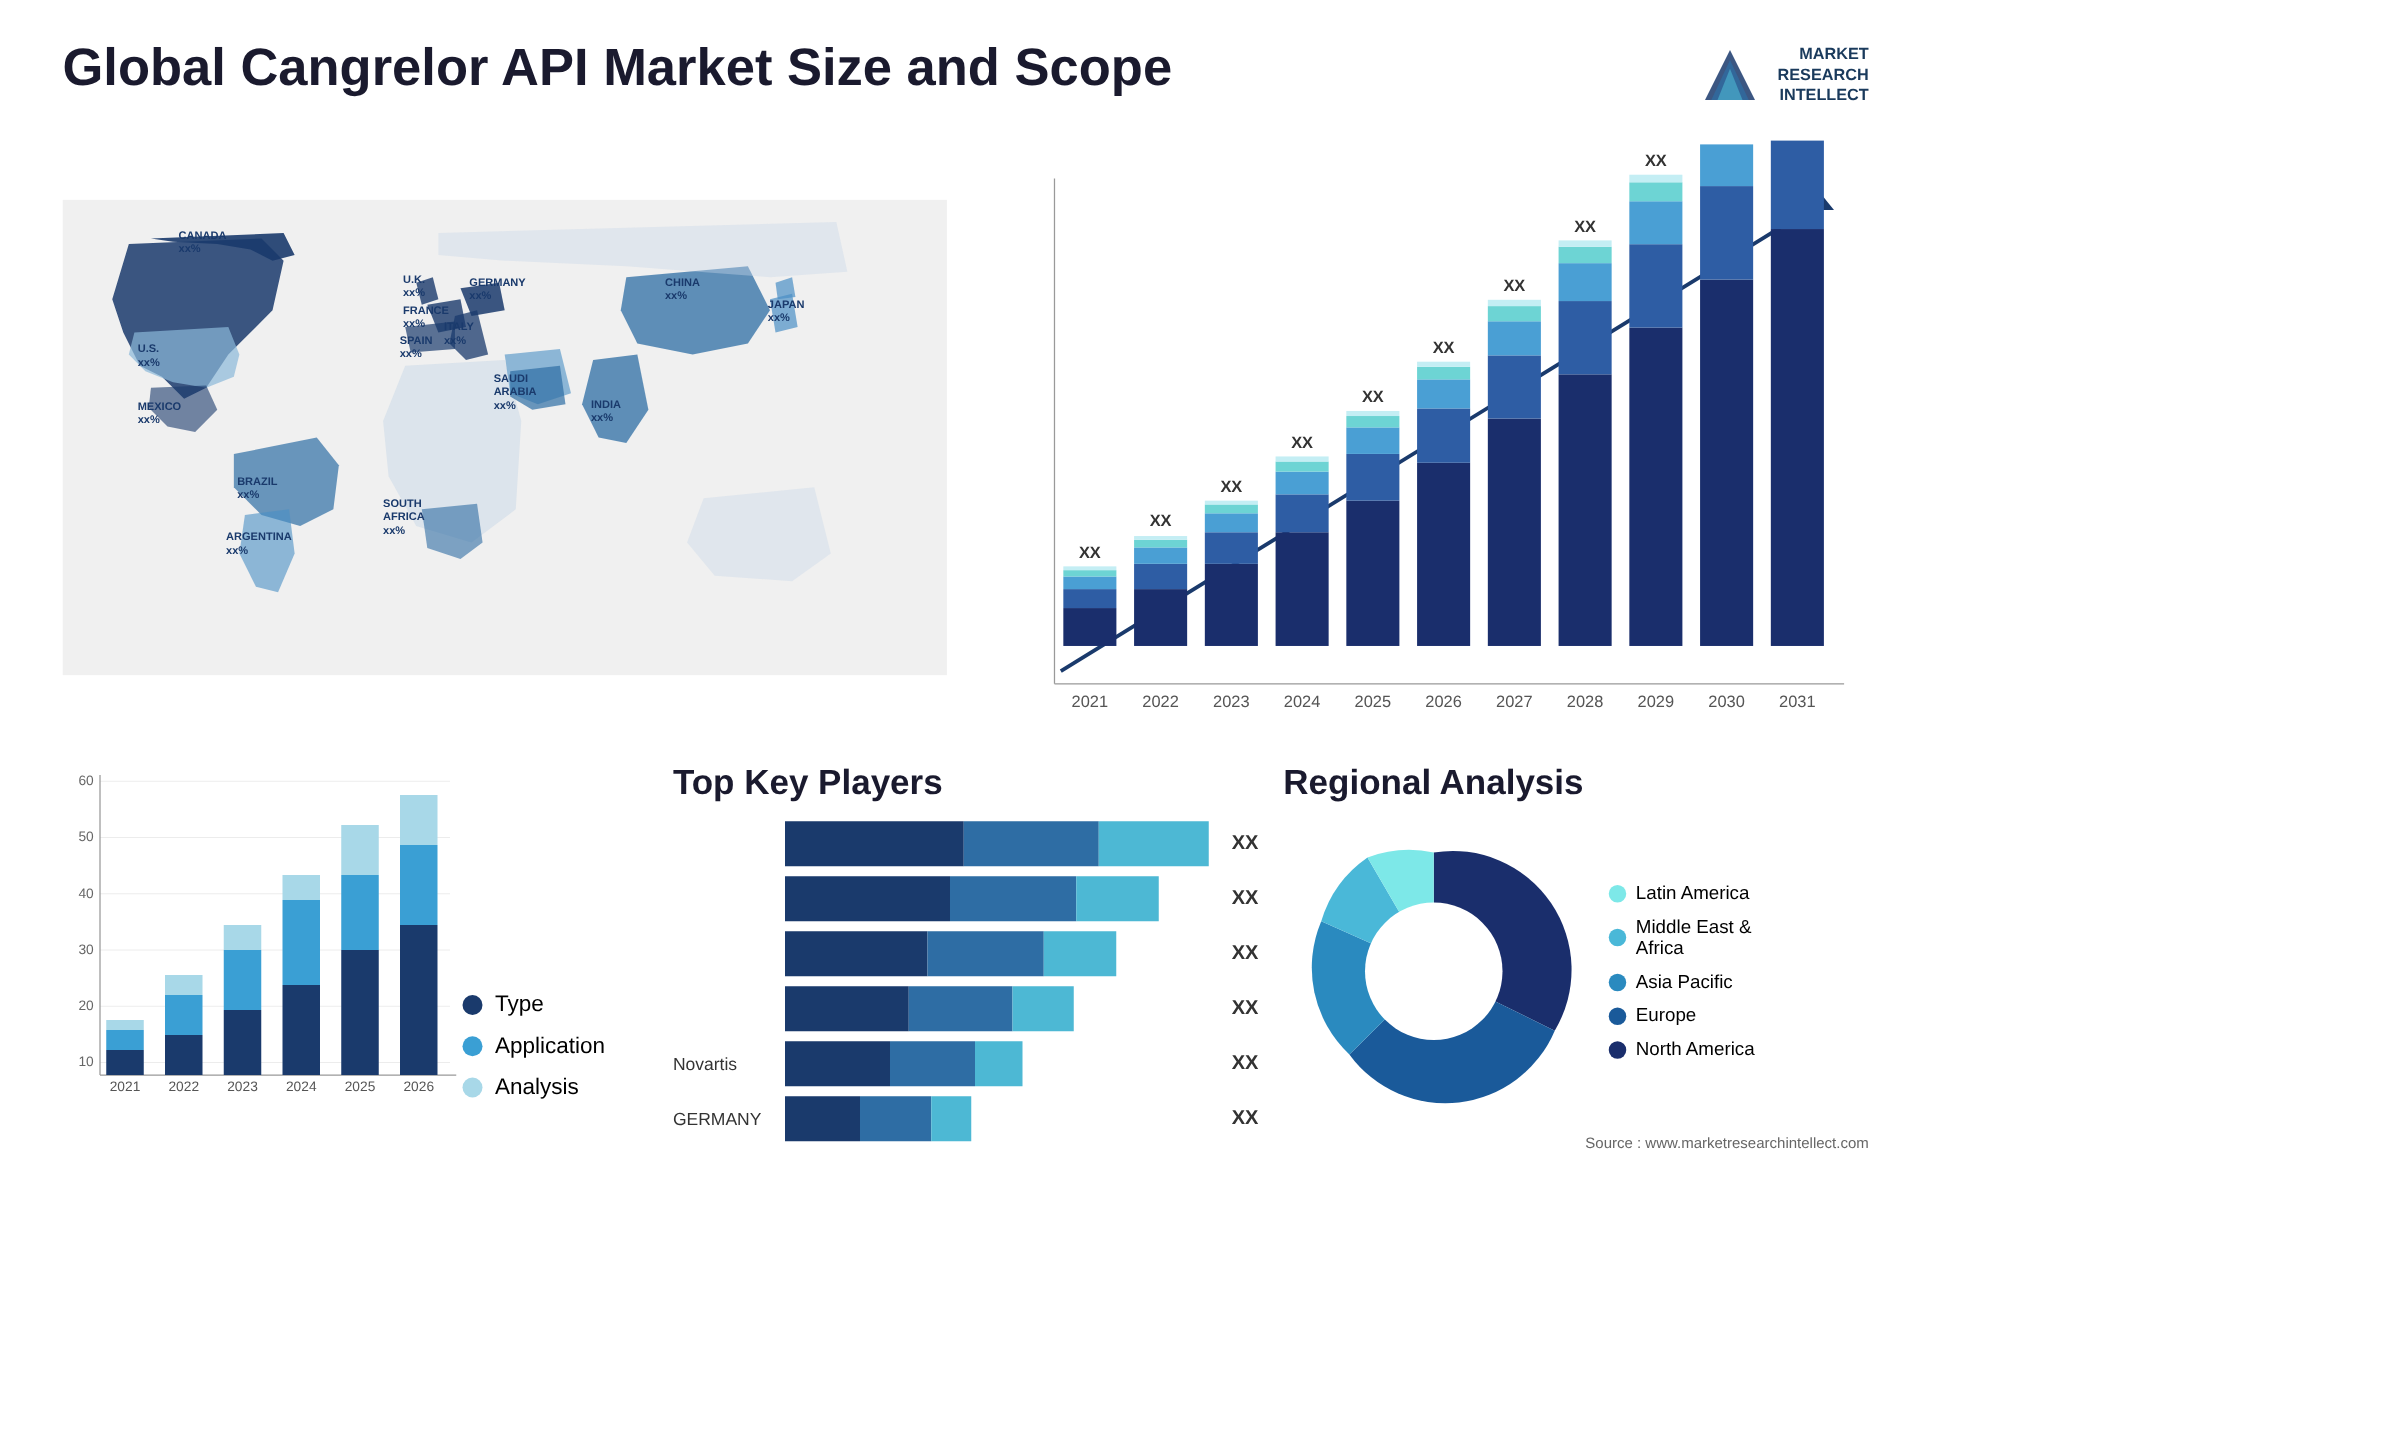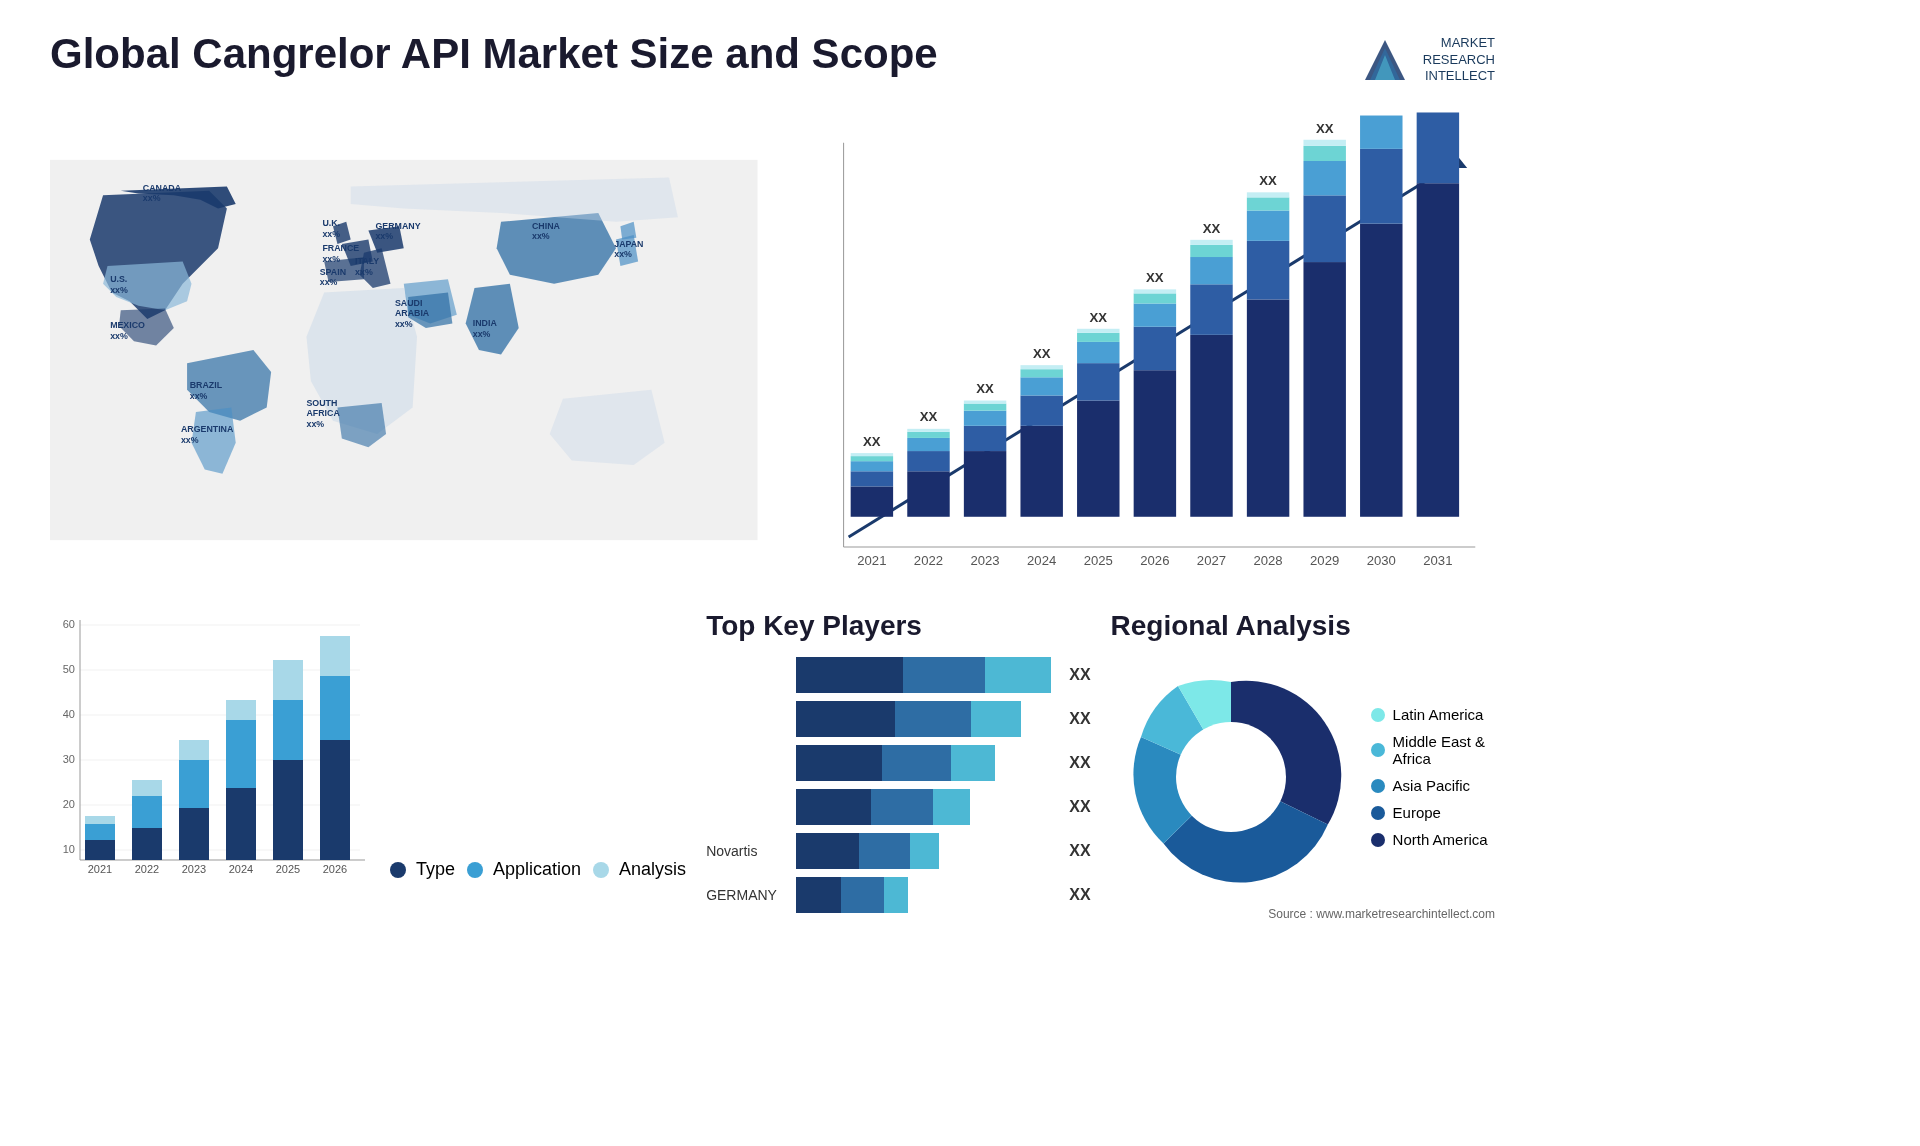--- a/index.html
+++ b/index.html
@@ -33,21 +33,21 @@
       align-items: center;
       gap: 8px;
     }
     .logo-icon {
       width: 60px;
       height: 60px;
     }
     .logo-text {
       text-align: right;
       font-size: 13px;
-      font-weight: 400;
+      font-weight: 700;
       color: #1a3a5c;
       line-height: 1.3;
     }
     
     .map-section {
       grid-column: 1;
       grid-row: 1;
       position: relative;
       height: 480px;
     }
@@ -70,21 +70,21 @@
       font-weight: 700;
       color: #1a1a2e;
       margin-bottom: 15px;
     }
     
     .segmentation-section {
       position: relative;
     }
     .seg-legend {
       display: flex;
-      flex-direction: row;
+      flex-direction: column;
       gap: 12px;
       justify-content: center;
     }
     .legend-item {
       display: flex;
       align-items: center;
       gap: 10px;
       font-size: 18px;
     }
     .legend-dot {
@@ -403,21 +403,21 @@
           <text x="21" y="-8" text-anchor="middle" font-size="14" fill="#333" font-weight="bold">XX</text>
           <text x="21" y="448" text-anchor="middle" font-size="13" fill="#555">2031</text>
         </g>
       </svg>
     </div>
   </div>
 
   <div class="bottom-grid">
 
     <div class="segmentation-section">
-      <div style="display:flex;gap:20px;align-items:flex-end;">
+      <div style="display:flex;align-items:flex-end;">
         <svg viewBox="0 0 320 270" style="width:320px;height:270px;">
 
           <text x="25" y="18" text-anchor="end" font-size="11" fill="#666">60</text>
           <text x="25" y="63" text-anchor="end" font-size="11" fill="#666">50</text>
           <text x="25" y="108" text-anchor="end" font-size="11" fill="#666">40</text>
           <text x="25" y="153" text-anchor="end" font-size="11" fill="#666">30</text>
           <text x="25" y="198" text-anchor="end" font-size="11" fill="#666">20</text>
           <text x="25" y="243" text-anchor="end" font-size="11" fill="#666">10</text>
 
           <line x1="30" y1="15" x2="310" y2="15" stroke="#e0e0e0" stroke-width="0.5"></line>

